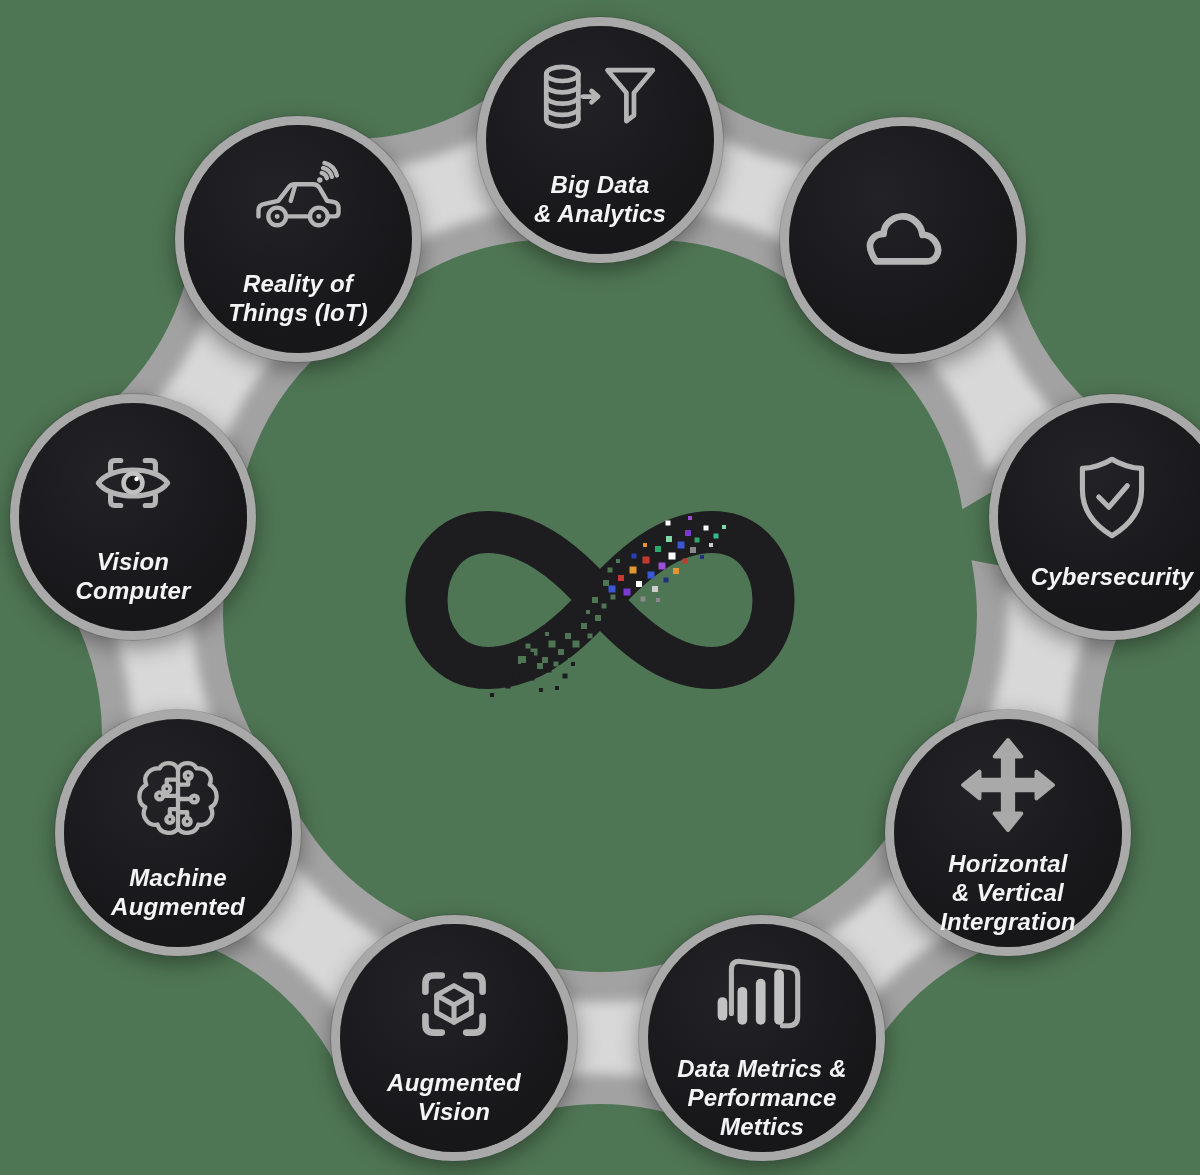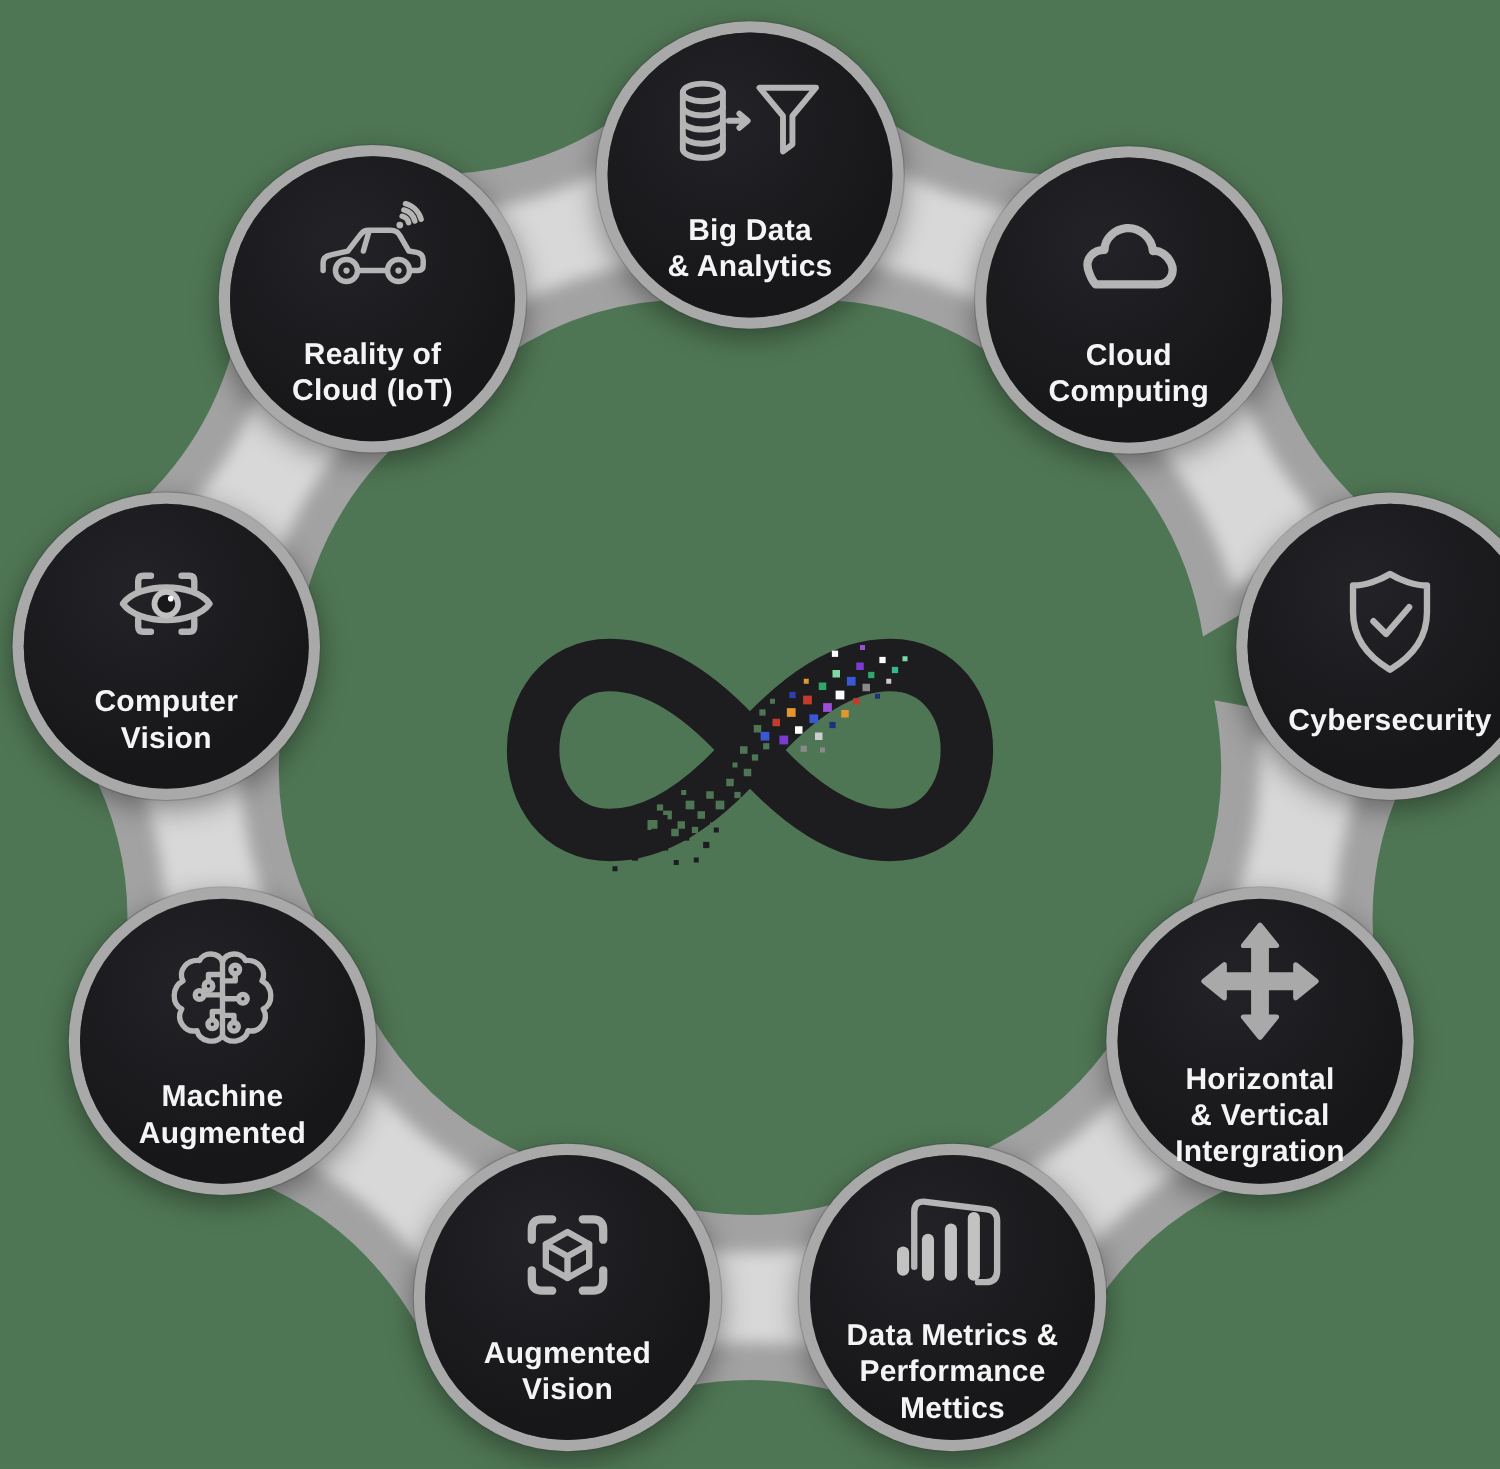--- a/index.html
+++ b/index.html
@@ -8,21 +8,21 @@
     background:#4f7654;
     font-family:"Liberation Sans","DejaVu Sans",sans-serif;
   }
   .ring-svg{position:absolute;left:0;top:0;z-index:1;}
   .node{
     position:absolute;width:228px;height:228px;border-radius:50%;
     background:radial-gradient(circle at 40% 30%, #232327 0%, #17171a 68%);
     box-shadow:0 0 0 9px #a9a9a9, 0 0 0 10px rgba(60,60,60,.25);
     filter:drop-shadow(0 7px 11px rgba(0,0,0,.38));
     z-index:2;
-    display:flex;flex-direction:column;align-items:center;justify-content:center;
+    display:flex;flex-direction:column;align-items:center;justify-content:center;font-style:italic;
   }
   .node-icon{display:flex;align-items:center;justify-content:center;height:108px;}
   .node-icon svg{width:102px;height:102px;}
   .node-icon.wide svg{width:132px;height:96px;}
   .node-icon.car svg{width:110px;height:104px;}
   .ni .s{stroke:#b5b5b5;stroke-width:5;fill:none;stroke-linecap:round;stroke-linejoin:round;}
   .ni .s.thin{stroke-width:4.2;}
   .ni .s.thick{stroke-width:6.5;}
   .ni .f{fill:#c2c2c2;stroke:none;}
   .ni .fm{fill:#a9a9a9;stroke:#a9a9a9;stroke-width:4;stroke-linejoin:round;}
@@ -156,24 +156,20 @@
       <span class="ln">&amp; Analytics</span>
     </div>
   </div>
 
   <div class="node" style="left: 789px; top: 126px;">
     <div class="node-icon">
       <svg class="ni" viewBox="0 0 100 100">
         <path class="s thick" d="M24,71 H73 C82,71 87,62 83,54 C80,48 74,44 69,45 C68,34 58,26 48,27 C39,28 31,35 31,44 C22,44 16,51 18,59 C20,66 22,69 24,71 Z"></path>
       </svg>
     </div>
-    <div class="node-label">
-      <span class="ln">Cloud</span>
-      <span class="ln">Computing</span>
-    </div>
   </div>
 
   <div class="node" style="left: 998px; top: 403px;">
     <div class="node-icon">
       <svg class="ni" viewBox="0 0 100 100">
         <path class="s" d="M50,12 C58,17 70,21 79,21 L79,42 C79,63 67,77 50,87 C33,77 21,63 21,42 L21,21 C30,21 42,17 50,12 Z"></path>
         <path class="s" d="M37,49 L47,59 L65,38"></path>
       </svg>
     </div>
     <div class="node-label">
@@ -254,37 +250,37 @@
     <div class="node-icon">
       <svg class="ni" viewBox="0 0 100 100">
         <path class="s" d="M28,38 V32 Q28,28 32,28 H38 M62,28 H68 Q72,28 72,32 V38 M72,62 V68 Q72,72 68,72 H62 M38,72 H32 Q28,72 28,68 V62"></path>
         <path class="s" d="M16,50 C28,33 72,33 84,50 C72,67 28,67 16,50 Z"></path>
         <circle class="f" cx="50" cy="50" r="11.5" fill="#b8b8b8"></circle>
         <circle cx="50" cy="50" r="7" fill="#18181a"></circle>
         <circle cx="53.5" cy="46" r="2.2" fill="#ffffff"></circle>
       </svg>
     </div>
     <div class="node-label">
+      <span class="ln">Vision</span>
       <span class="ln">Computer</span>
-      <span class="ln">Vision</span>
     </div>
   </div>
 
   <div class="node" style="left: 184px; top: 125px;">
     <div class="node-icon car">
       <svg class="ni" viewBox="0 0 100 100">
         <path class="s thin" d="M12,61 V55 Q12,50 18,49 L31,46 L41,33 Q43,30 47,30 H64 Q69,30 71,34 L78,46 L84,47 Q89,48 89,53 V57 Q89,61 85,61 H80"></path>
         <path class="s thin" d="M47,32 L43,46 M39,61 H61"></path>
         <circle class="s thin" cx="30" cy="61" r="8.5"></circle>
           <circle cx="30" cy="61" r="2.4" fill="#b5b5b5"></circle>
         <circle class="s thin" cx="70" cy="61" r="8.5"></circle>
           <circle cx="70" cy="61" r="2.4" fill="#b5b5b5"></circle>
         <circle cx="71" cy="26" r="2.6" fill="#b5b5b5"></circle>
         <path class="s thin" d="M72.8,19.2 A7,7 0 0 1 77.8,24.2 M74.1,14.4 A12,12 0 0 1 82.6,22.9 M75.4,9.6 A17,17 0 0 1 87.4,21.6"></path>
       </svg>
     </div>
     <div class="node-label">
       <span class="ln">Reality of</span>
-      <span class="ln">Cloud (IoT)</span>
+      <span class="ln">Things (IoT)</span>
     </div>
   </div>
 
 </div>
 
 </body></html>

